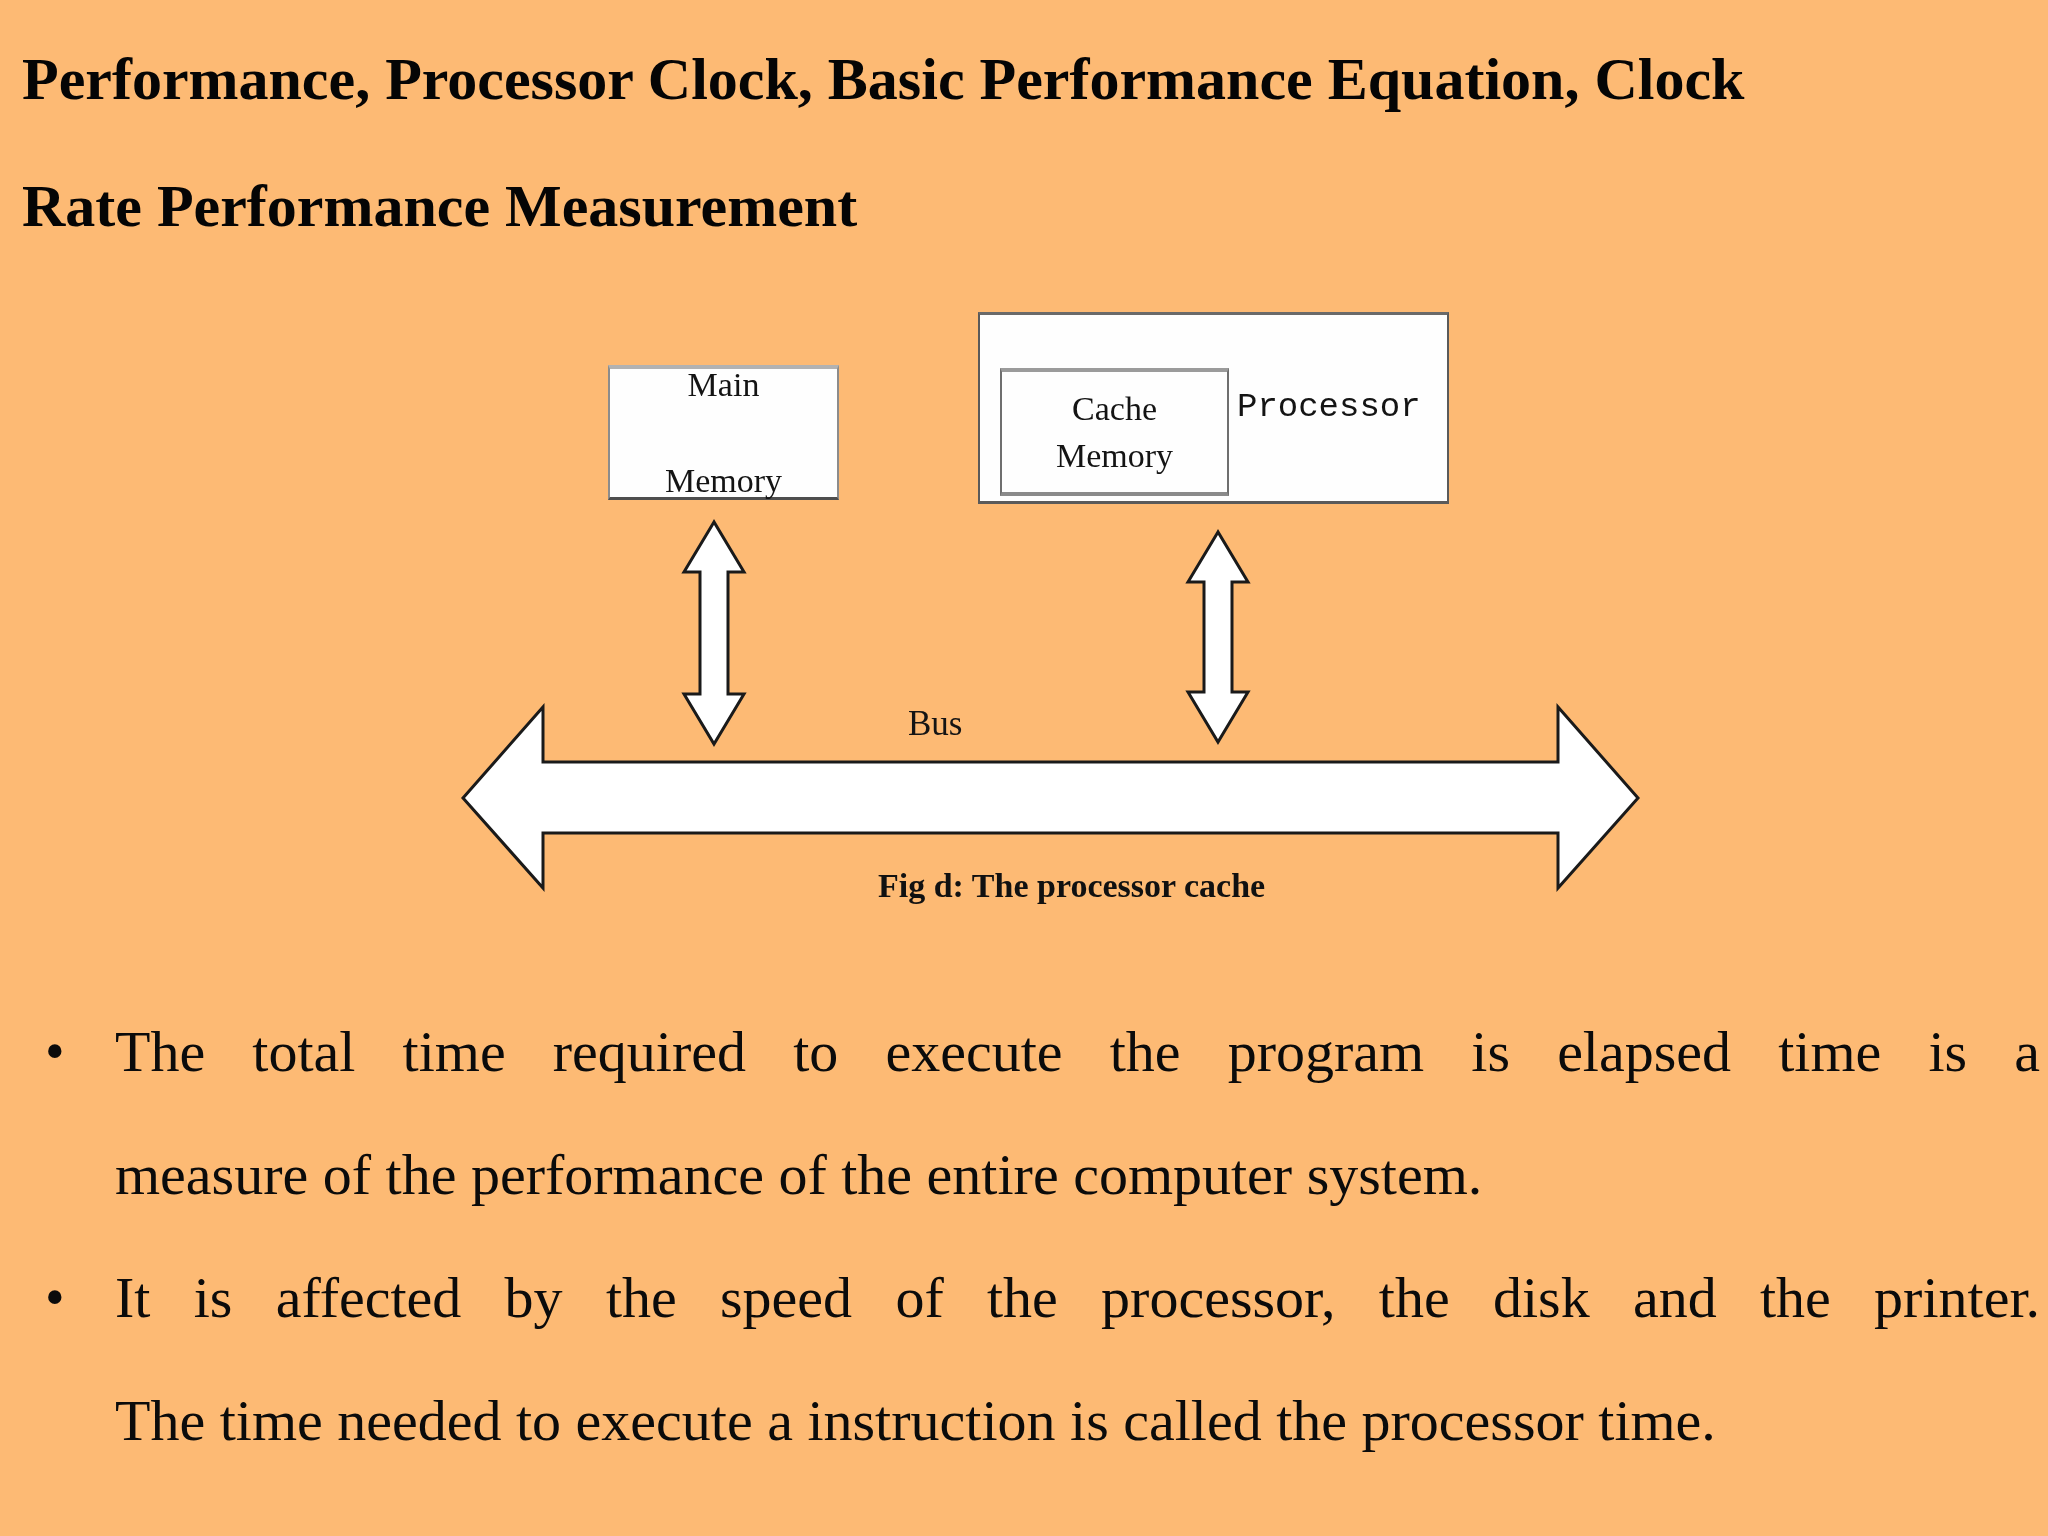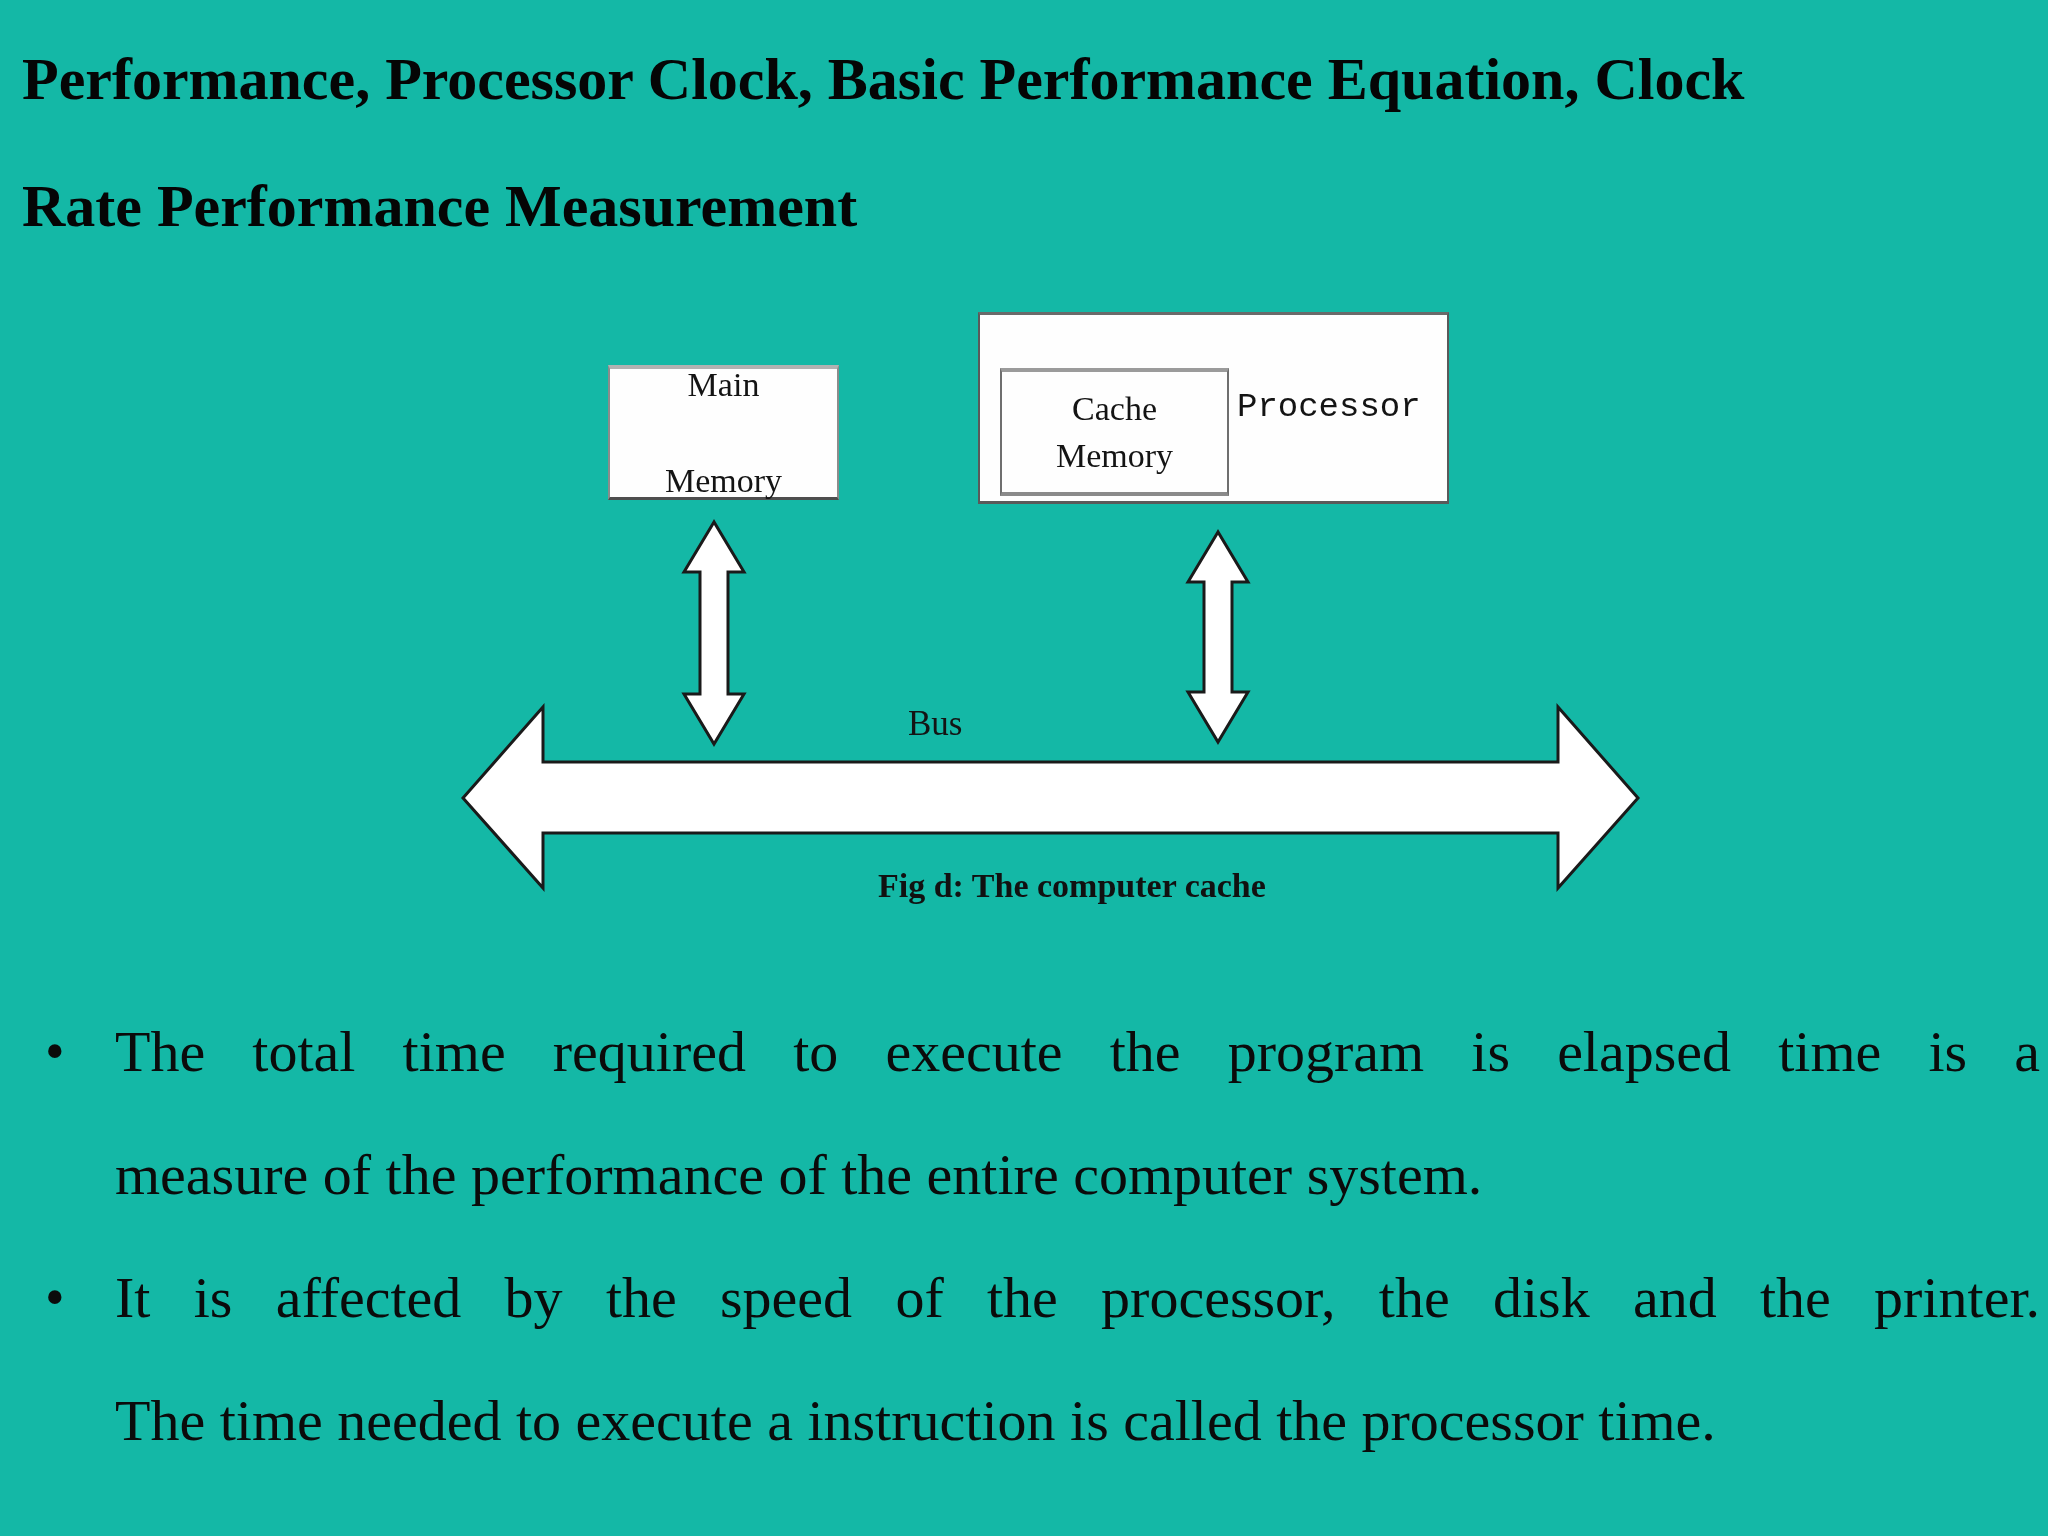--- a/index.html
+++ b/index.html
@@ -1,19 +1,19 @@
 <!DOCTYPE html>
 <html><head>
 <meta charset="utf-8">
 <style>
   html,body{margin:0;padding:0;background:#ffffff;}
   .page{
     position:relative;
     width:2048px;height:1536px;
-    background:#14b8a6;
+    background:#fdba74;
     font-family:"Liberation Serif", serif;
     color:#0e0e0e;
     overflow:hidden;
   }
   
   .title{
     position:absolute;left:22px;top:16px;right:20px;
     font-weight:bold;font-size:60px;line-height:127px;
     color:#050505;
   }
@@ -108,21 +108,21 @@
 
     <div class="cache-box">
         <div class="tline">Cache</div>
         <div class="tline">Memory</div>
       </div>
 
     <div class="processor-label">Processor</div>
 
     <div class="bus-label">Bus</div>
 
-    <div class="fig-caption">Fig d: The computer cache</div>
+    <div class="fig-caption">Fig d: The processor cache</div>
   </div>
 
   <div class="bullets">
 
     <div class="bullet-item">
       <span class="bullet-marker">•</span>
       <div class="bullet-text">
           <div class="tline jl">The total time required to execute the program is elapsed time is a</div>
           <div class="tline">measure of the performance of the entire computer system.</div>
         </div>

